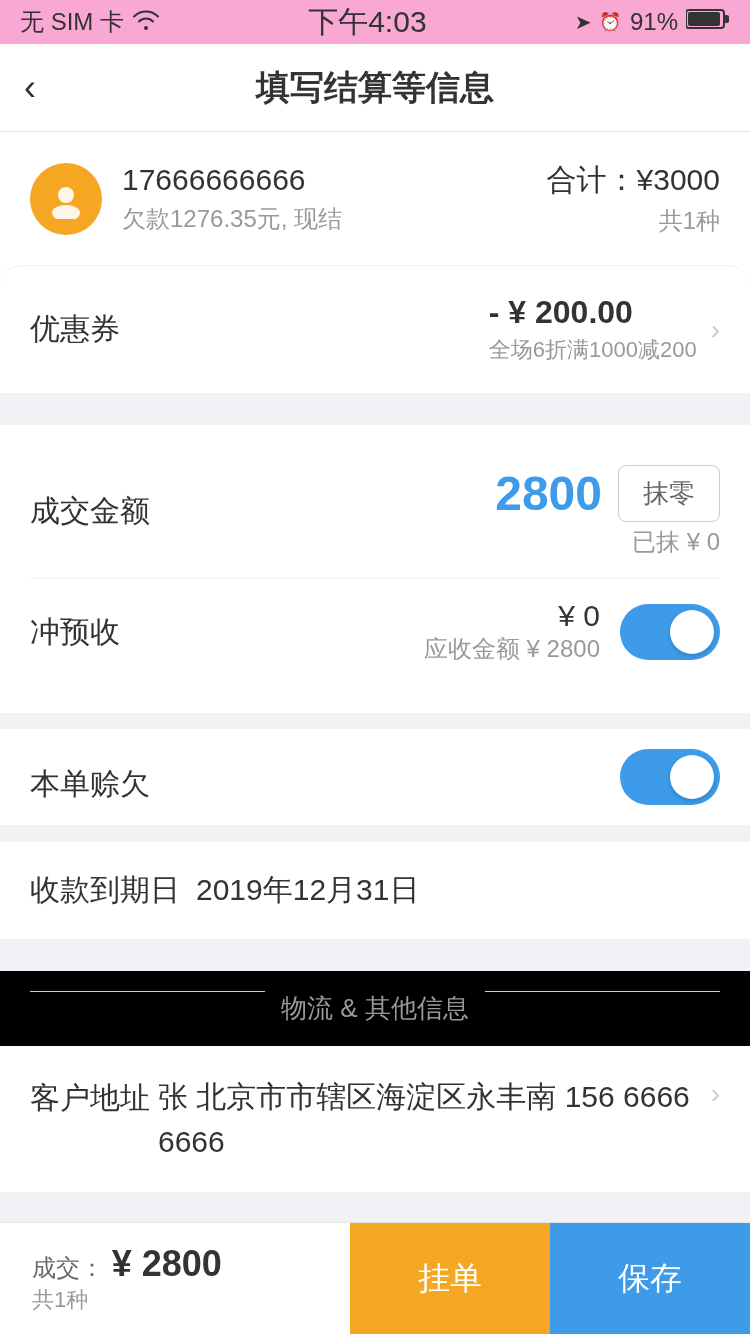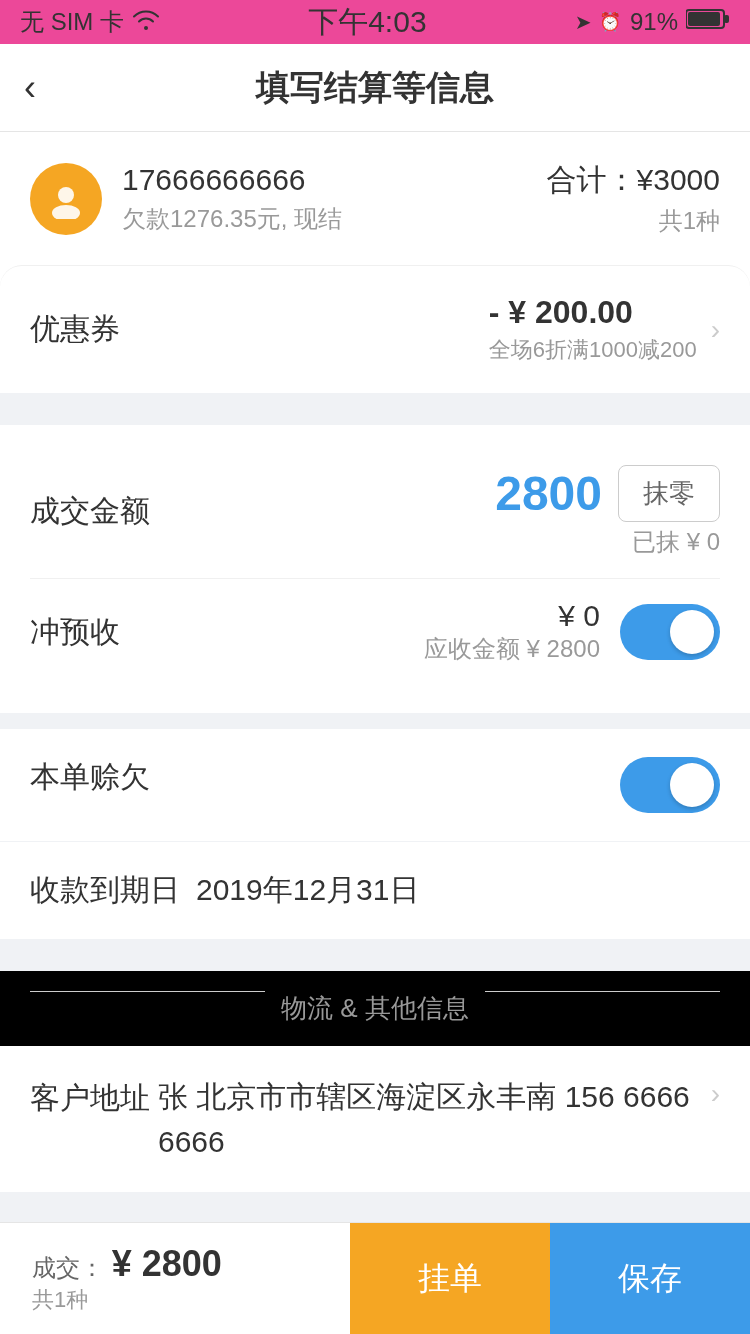--- a/index.html
+++ b/index.html
@@ -11,21 +11,21 @@
       font-family: -apple-system, "PingFang SC", "Helvetica Neue", Arial, sans-serif;
       font-size: 28px;
       color: #333;
       position: relative;
     }
 
     
     .status-bar {
       width: 750px;
       height: 44px;
-      background: #ec4899;
+      background: #f9a8d4;
       display: flex;
       align-items: center;
       justify-content: space-between;
       padding: 0 20px;
       font-size: 24px;
       color: #333;
     }
     .status-left { display: flex; align-items: center; gap: 8px; }
     .status-center { font-size: 30px; font-weight: 500; }
     .status-right { display: flex; align-items: center; gap: 8px; font-size: 24px; }
@@ -241,25 +241,25 @@
 
     
     .separator-section {
       background: #f0f2f5;
       height: 16px;
     }
 
     
     .debt-row {
       display: flex;
-      align-items: flex-start;
-      justify-content: space-between;
-      padding: 28px 30px;
-      background: #fff;
-      margin-bottom: 1px;
+      align-items: flex-end;
+      justify-content: space-between;
+      padding: 20px 30px;
+      background: #fff;
+      margin-bottom: 17px;
     }
     .debt-label {
       font-size: 30px;
       color: #333;
     }
 
     
     .due-date-row {
       display: flex;
       align-items: center;

